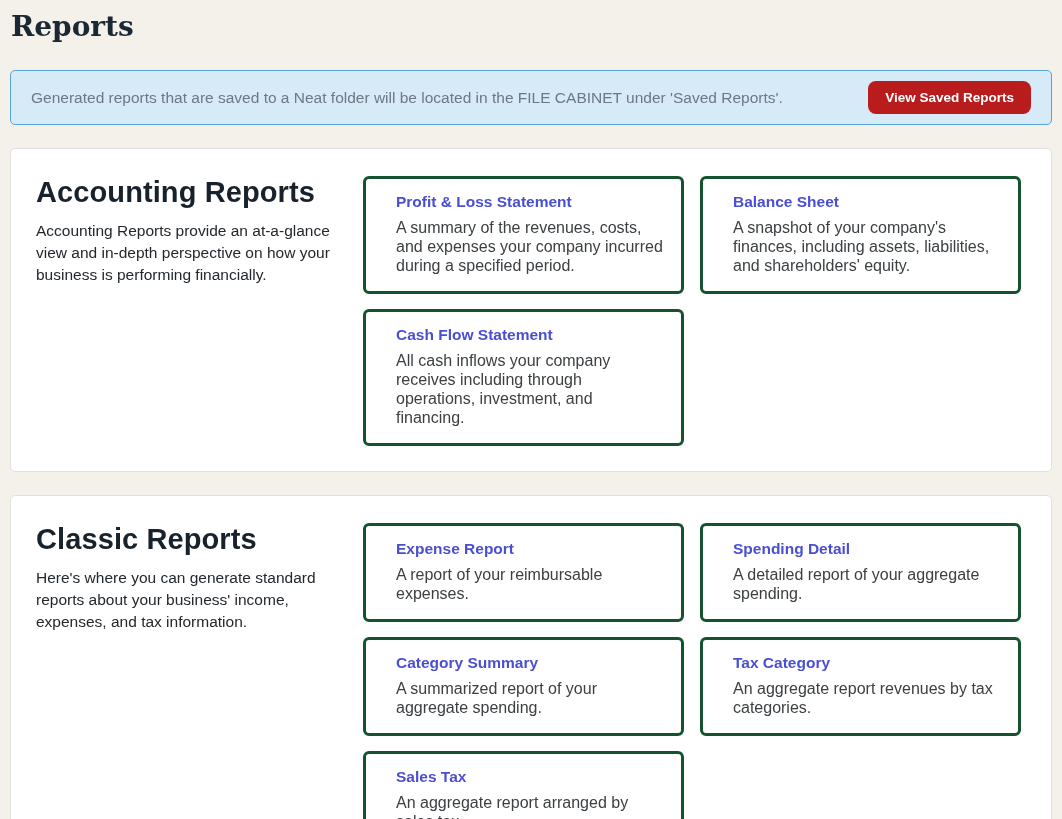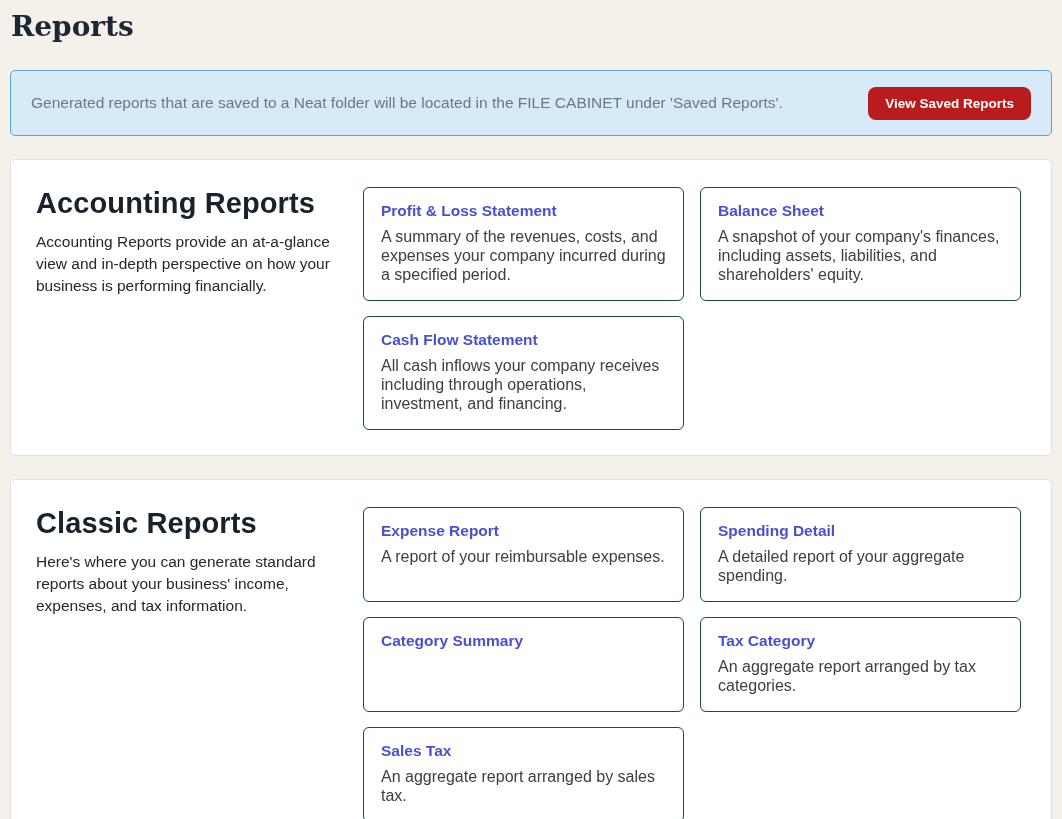--- a/index.html
+++ b/index.html
@@ -20,21 +20,21 @@
     font-weight: bold;
     font-size: 28px;
     line-height: 34px;
     color: #1b2733;
     margin: 0;
     padding-left: 1px;
   }
   
   .banner {
     margin-top: 26px;
-    height: 66px;
+    height: 55px;
     background: #d7eaf8;
     border: 1px solid #55a5d9;
     border-radius: 5px;
     display: flex;
     align-items: center;
     padding: 0 20px;
   }
   .banner-message {
     flex: 1;
     font-size: 15.5px;
@@ -81,23 +81,23 @@
     max-width: 312px;
   }
   .cards {
     display: grid;
     grid-template-columns: 1fr 1fr;
     gap: 15px 16px;
     align-content: start;
   }
   .card {
     background: #ffffff;
-    border: 1px solid #14532d;
+    border: 3px solid #14532d;
     border-radius: 6px;
-    padding: 14px 17px 16px 17px;
+    padding: 14px 17px 16px 30px;
     cursor: pointer;
   }
   .card-title {
     font-size: 15.5px;
     font-weight: 700;
     color: #4a4fd1;
     margin: 0 0 7px 0;
   }
   .card-description {
     font-size: 16px;
@@ -148,24 +148,25 @@
       <div class="card">
         <h3 class="card-title">Expense Report</h3>
         <p class="card-description">A report of your reimbursable expenses.</p>
       </div>
       <div class="card">
         <h3 class="card-title">Spending Detail</h3>
         <p class="card-description">A detailed report of your aggregate spending.</p>
       </div>
       <div class="card">
         <h3 class="card-title">Category Summary</h3>
+        <p class="card-description">A summarized report of your aggregate spending.</p>
       </div>
       <div class="card">
         <h3 class="card-title">Tax Category</h3>
-        <p class="card-description">An aggregate report arranged by tax categories.</p>
+        <p class="card-description">An aggregate report revenues by tax categories.</p>
       </div>
       <div class="card">
         <h3 class="card-title">Sales Tax</h3>
         <p class="card-description">An aggregate report arranged by sales tax.</p>
       </div>
     </div>
   </div>
 
 </div>
 

